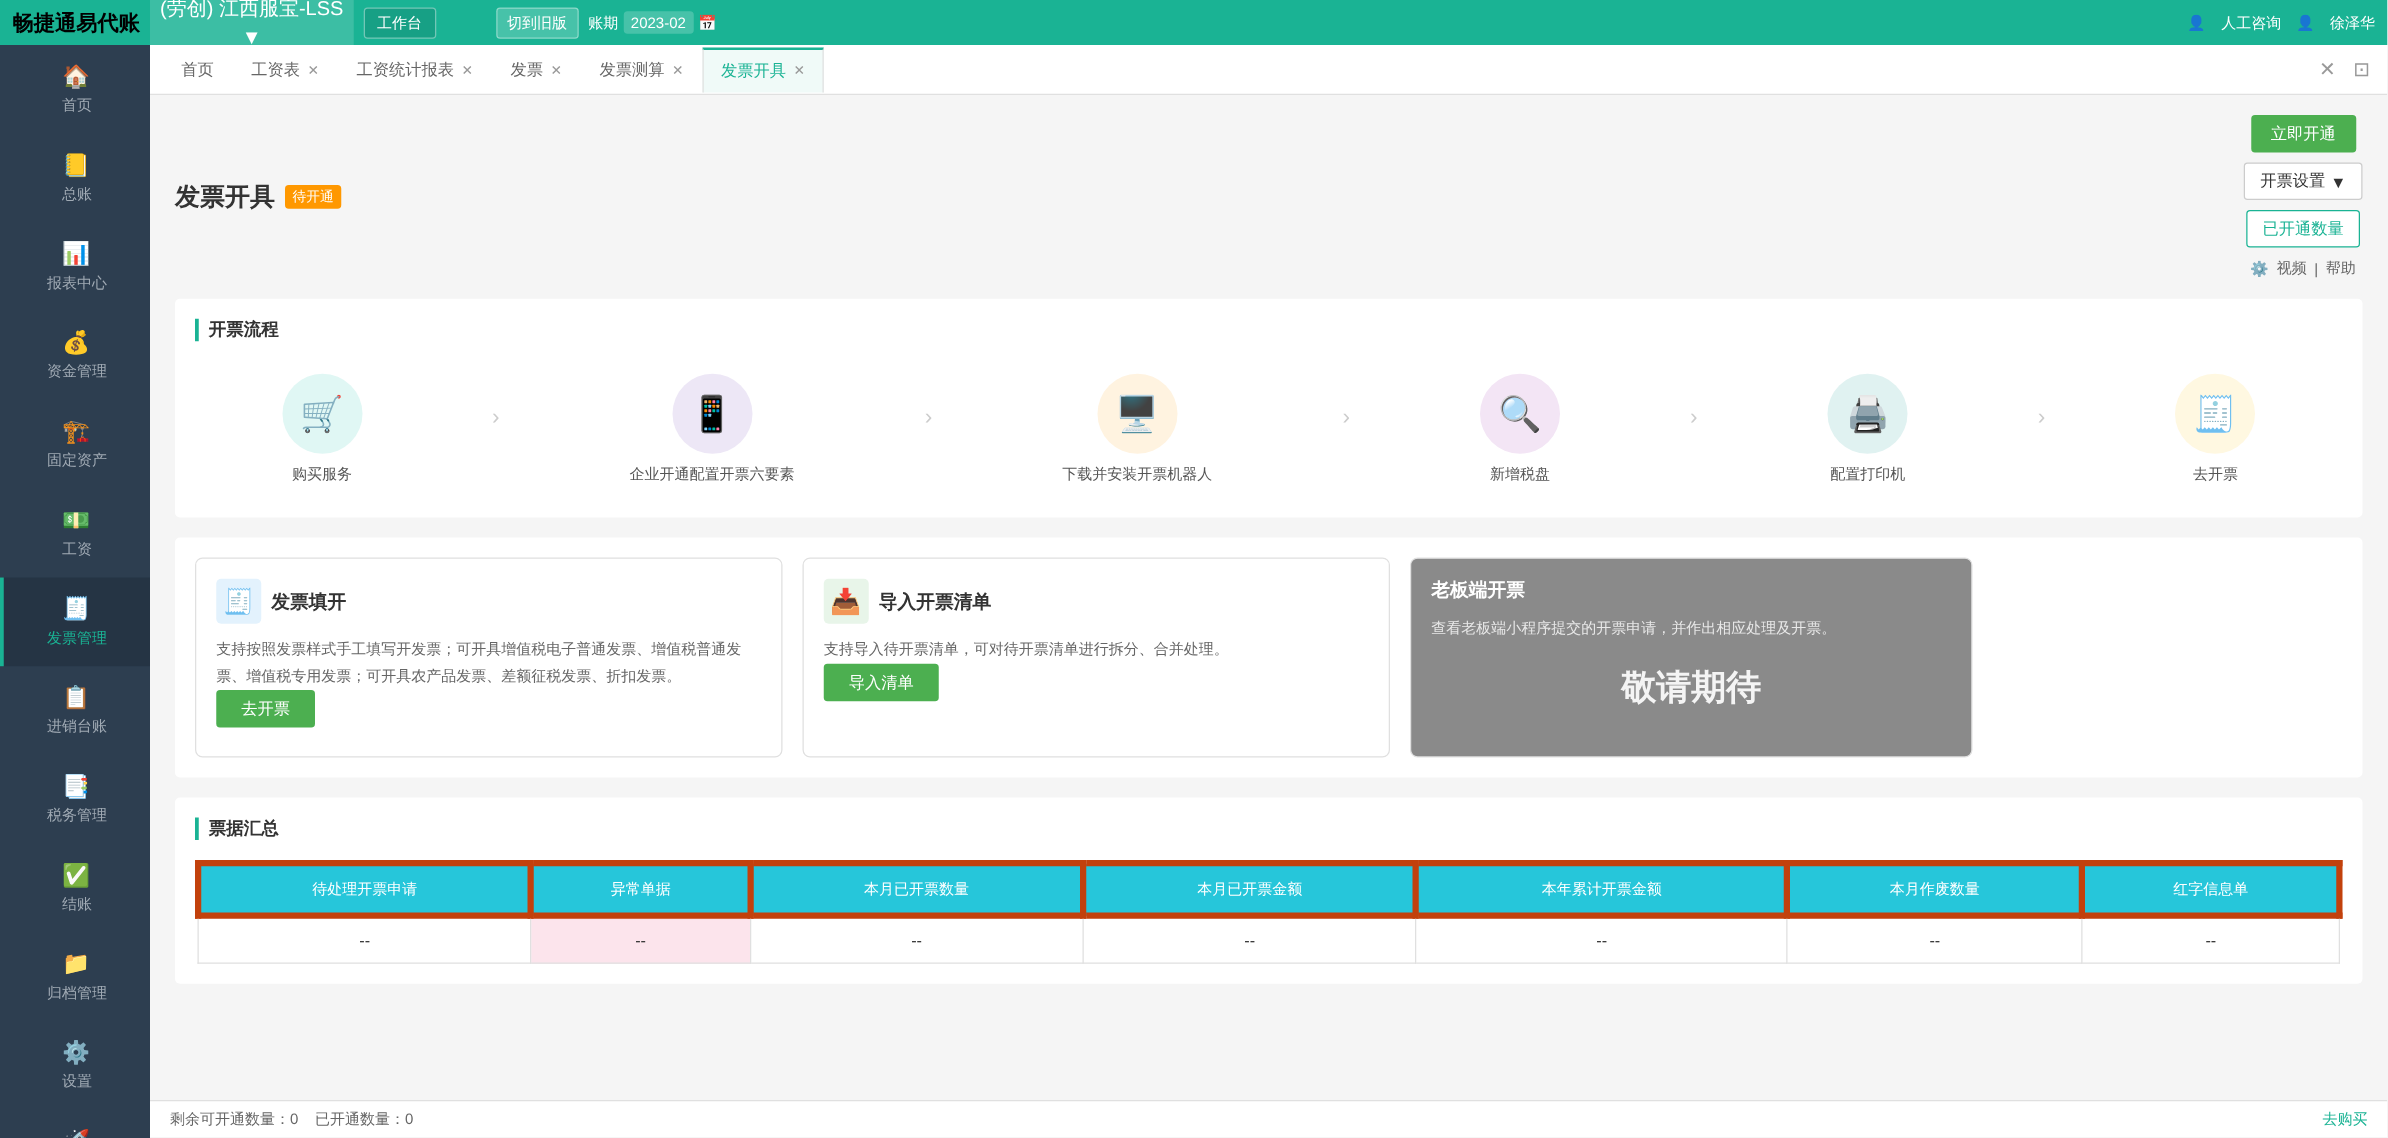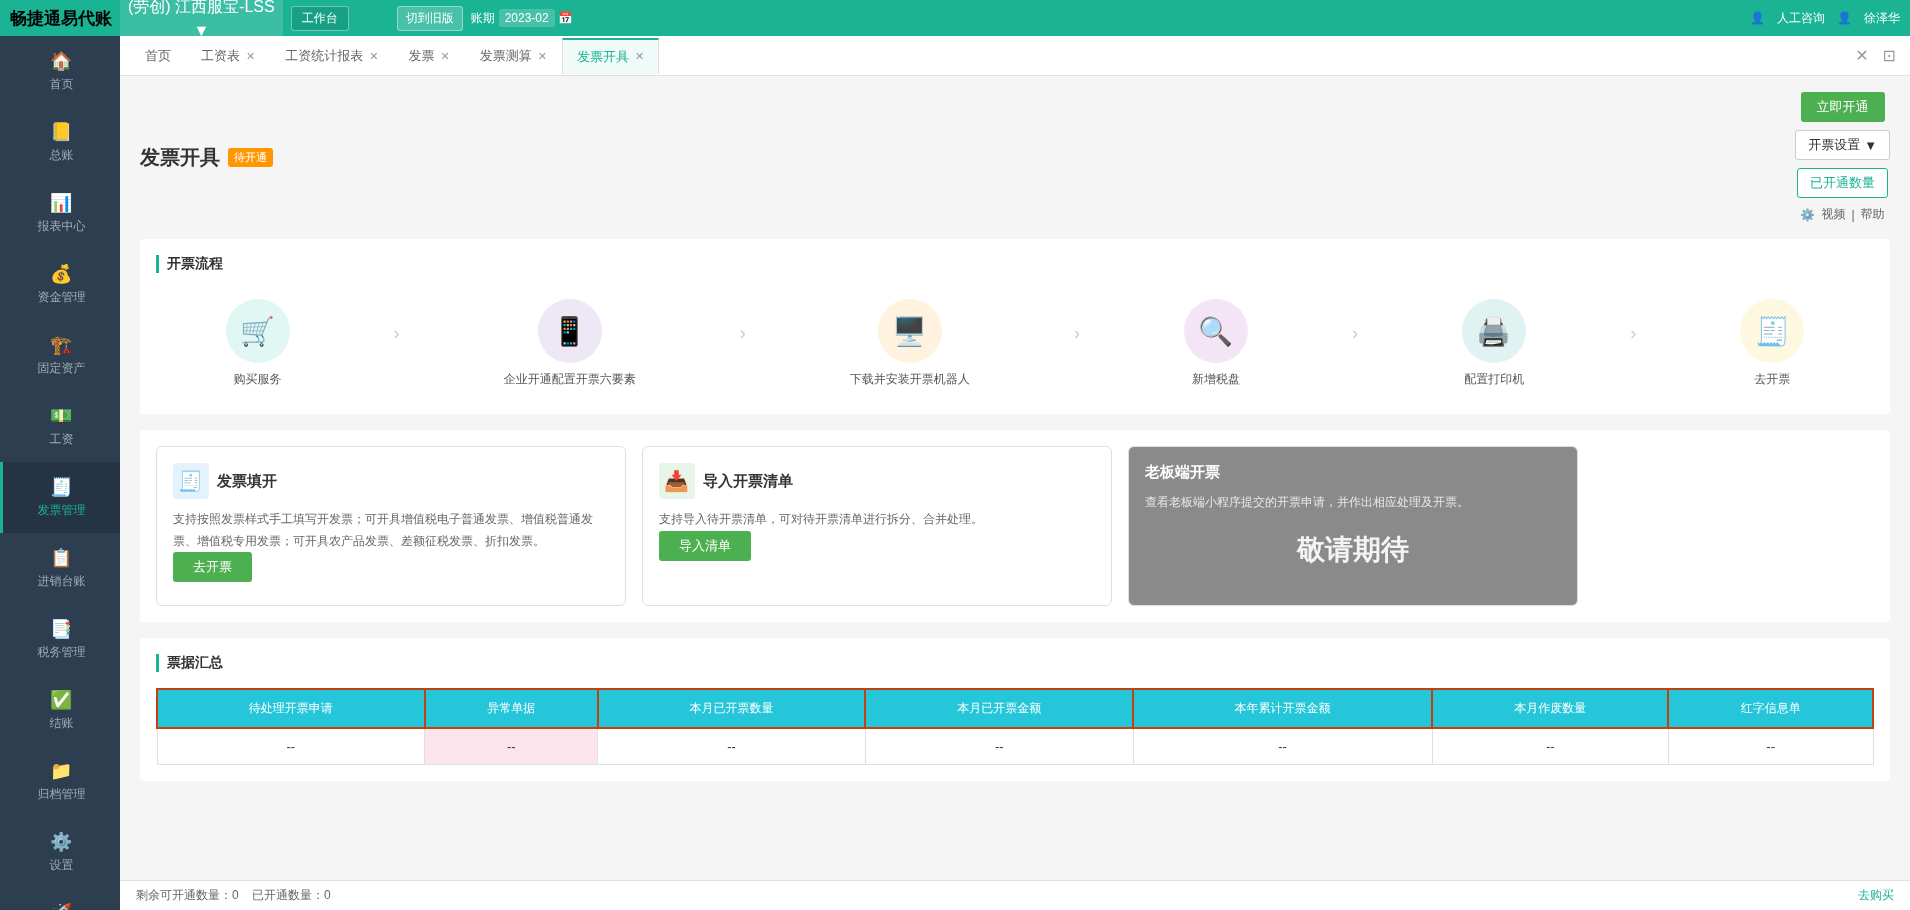--- a/index.html
+++ b/index.html
@@ -70,21 +70,21 @@
     .billing-card { flex: 1; border: 1px solid #e0e0e0; border-radius: 6px; padding: 16px; position: relative; max-width: 470px; }
     .billing-card-title { display: flex; align-items: center; gap: 8px; font-size: 15px; font-weight: bold; color: #333; margin-bottom: 10px; }
     .billing-card-icon { width: 36px; height: 36px; background: #e3f2fd; border-radius: 4px; display: flex; align-items: center; justify-content: center; font-size: 20px; color: #1976d2; }
     .billing-card-desc { font-size: 12px; color: #666; line-height: 1.8; }
     .billing-card-btn { background: #4caf50; color: white; border: none; padding: 6px 20px; border-radius: 3px; cursor: pointer; font-size: 13px; }
     .billing-card-old { flex: 1; border: 1px solid #e0e0e0; border-radius: 6px; padding: 16px; background: #8a8a8a; color: white; position: relative; max-width: 450px; min-height: 160px; display: flex; flex-direction: column; }
     .coming-soon-overlay { position: absolute; top: 50%; left: 50%; transform: translate(-50%, -50%); font-size: 28px; font-weight: bold; color: rgba(255,255,255,0.9); margin-top: 24px; }
 
     
     .summary-table { width: 100%; border-collapse: collapse; }
-    .summary-table th { background: #26c6da; color: white; padding: 10px 8px; text-align: center; font-size: 12px; font-weight: normal; border: 2px solid #c2410c; }
+    .summary-table th { background: #26c6da; color: white; padding: 10px 8px; text-align: center; font-size: 12px; font-weight: normal; border: 5px solid #c2410c; }
     .summary-table td { padding: 10px 8px; text-align: center; font-size: 13px; border: 1px solid #e0e0e0; background: white; }
     .summary-table td.highlight { background: #fce4ec; }
 
     
     .bottom-bar { background: white; border-top: 1px solid #e0e0e0; padding: 6px 16px; display: flex; align-items: center; justify-content: space-between; font-size: 12px; color: #666; flex-shrink: 0; }
     .bottom-bar-link { color: #1ab394; cursor: pointer; }
 
     
     .tab-bar-right { margin-left: auto; display: flex; align-items: center; gap: 6px; color: #999; font-size: 16px; }
     .tab-icon-btn { cursor: pointer; padding: 2px 4px; color: #999; }

